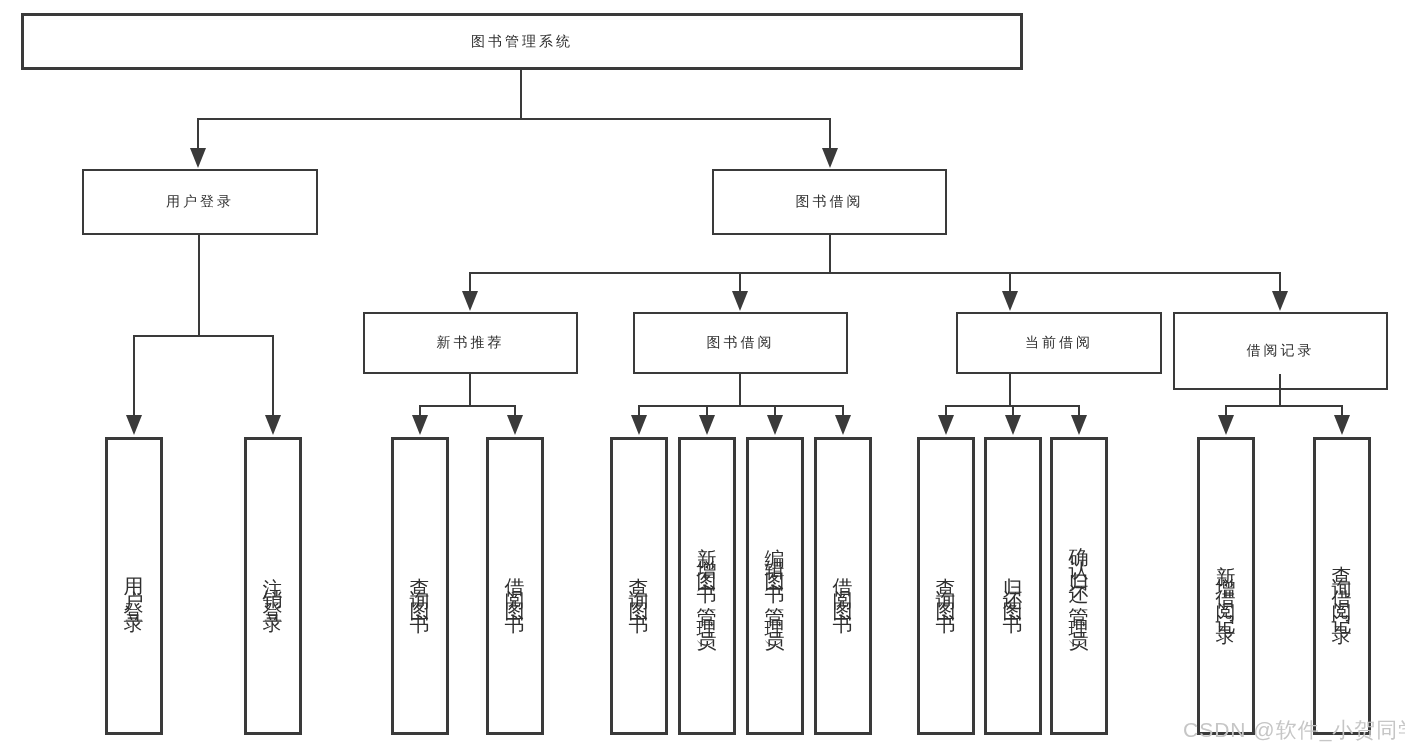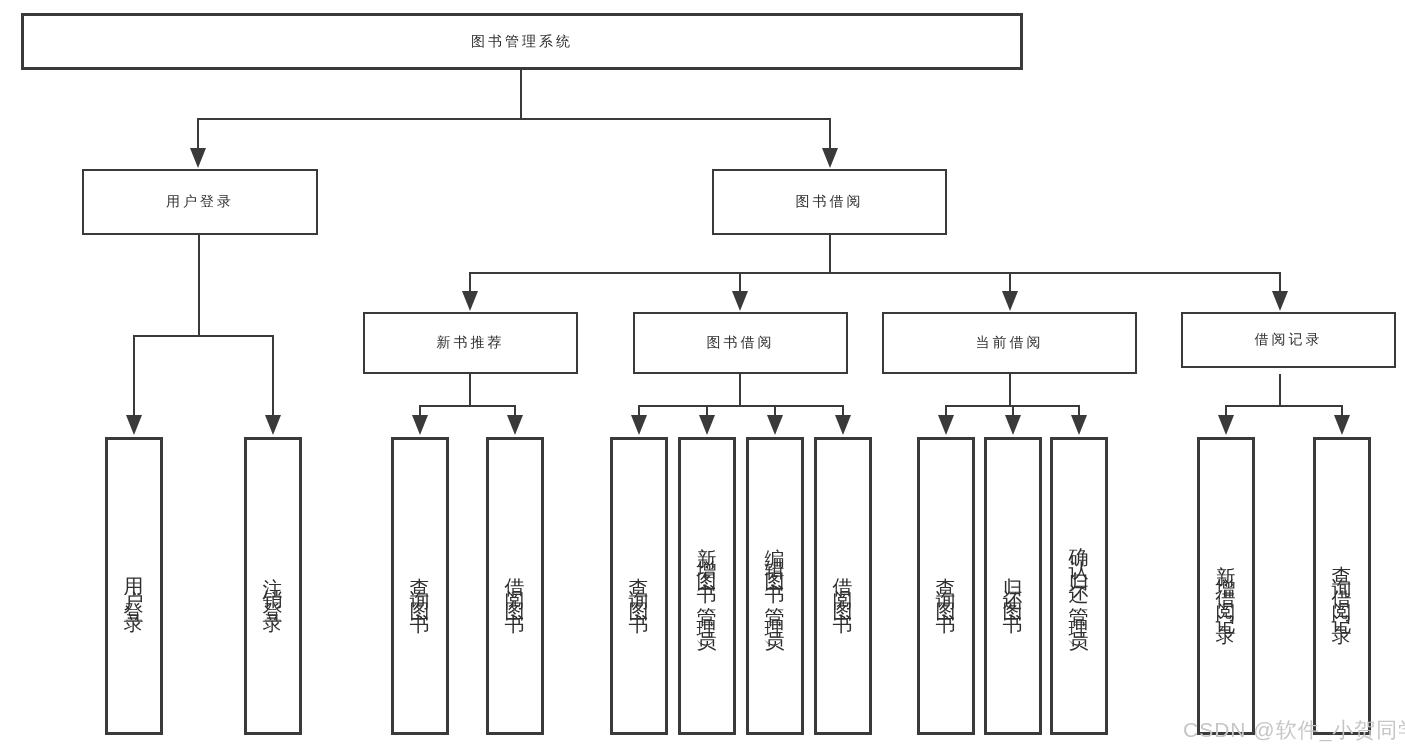--- a/index.html
+++ b/index.html
@@ -75,23 +75,23 @@
   <div class="node root" style="left:21px; top:13px; width:1002px; height:57px;">图书管理系统</div>
 
   <div class="node" style="left:82px; top:169px; width:236px; height:66px;">用户登录</div>
 
   <div class="node" style="left:712px; top:169px; width:235px; height:66px;">图书借阅</div>
 
   <div class="node" style="left:633px; top:312px; width:215px; height:62px;">图书借阅</div>
 
   <div class="node" style="left:363px; top:312px; width:215px; height:62px;">新书推荐</div>
 
-  <div class="node" style="left:882px; top:312px; width:255px; height:62px;">当前借阅</div>
+  <div class="node" style="left:956px; top:312px; width:206px; height:62px;">当前借阅</div>
 
-  <div class="node" style="left:1173px; top:312px; width:215px; height:56px;margin-left:8px;">借阅记录</div>
+  <div class="node" style="left:1173px; top:312px; width:215px; height:78px;">借阅记录</div>
 
   <div class="leaf" style="left:105px;">用户登录</div>
   <div class="leaf" style="left:244px;">注销登录</div>
 
   <div class="leaf" style="left:391px;">查询图书</div>
   <div class="leaf" style="left:486px;">借阅图书</div>
 
   <div class="leaf" style="left:610px;">查询图书</div>
   <div class="leaf" style="left:678px;">新增图书（管理员）</div>
   <div class="leaf" style="left:746px;">编辑图书（管理员）</div>

